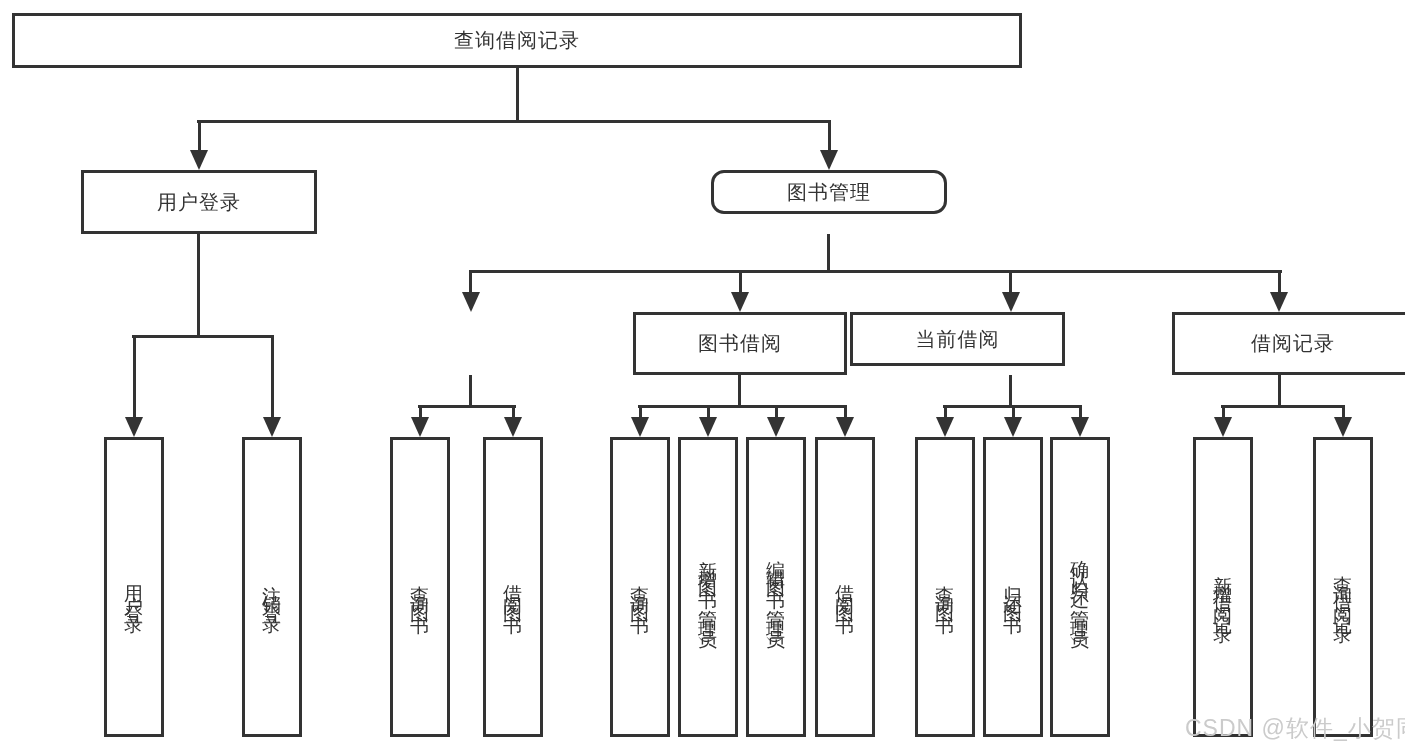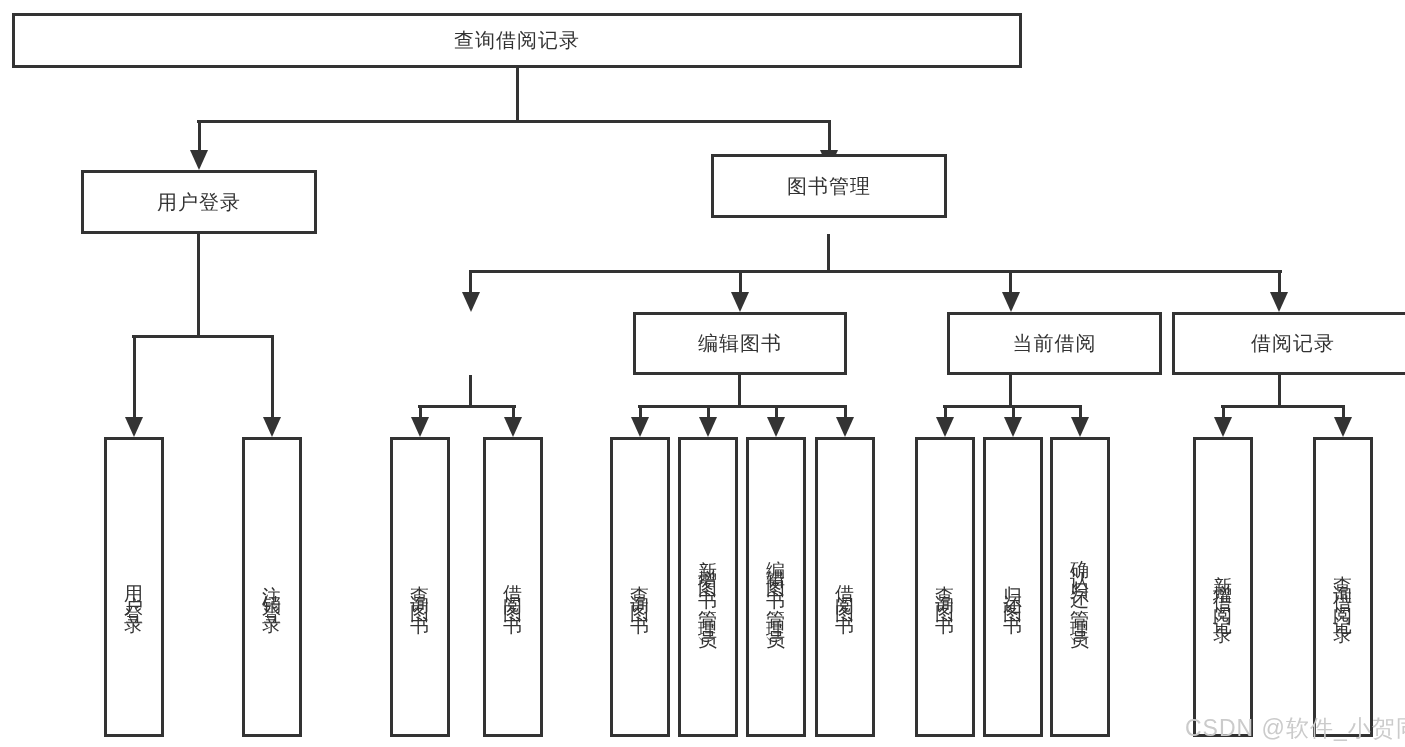--- a/index.html
+++ b/index.html
@@ -64,42 +64,42 @@
   <div class="node" style="left:12px; top:13px; width:1010px; height:55px;">查询借阅记录</div>
 
   <div class="line" style="left:516px; top:68px; width:3px; height:55px;"></div>
   <div class="line" style="left:197px; top:120px; width:634px; height:3px;"></div>
   <div class="line" style="left:198px; top:123px; width:3px; height:28px;"></div>
   <div class="arrow" style="left:190px; top:150px;"></div>
   <div class="line" style="left:828px; top:123px; width:3px; height:28px;"></div>
   <div class="arrow" style="left:820px; top:150px;"></div>
 
   <div class="node" style="left:81px; top:170px; width:236px; height:64px;">用户登录</div>
-  <div class="node" style="left:711px; top:154px; width:236px; height:64px;">图书管理</div>
+  <div class="node" style="left:711px; top:170px; width:236px; height:44px;border-radius:13px;">图书管理</div>
 
   <div class="line" style="left:197px; top:234px; width:3px; height:104px;"></div>
   <div class="line" style="left:132px; top:335px; width:142px; height:3px;"></div>
   <div class="line" style="left:133px; top:338px; width:3px; height:80px;"></div>
   <div class="arrow" style="left:125px; top:417px;"></div>
   <div class="line" style="left:271px; top:338px; width:3px; height:80px;"></div>
   <div class="arrow" style="left:263px; top:417px;"></div>
 
   <div class="line" style="left:827px; top:234px; width:3px; height:38px;"></div>
   <div class="line" style="left:469px; top:270px; width:813px; height:3px;"></div>
   <div class="line" style="left:469px; top:273px; width:3px; height:21px;"></div>
   <div class="arrow" style="left:462px; top:292px;"></div>
   <div class="line" style="left:739px; top:273px; width:3px; height:21px;"></div>
   <div class="arrow" style="left:731px; top:292px;"></div>
   <div class="line" style="left:1009px; top:273px; width:3px; height:21px;"></div>
   <div class="arrow" style="left:1002px; top:292px;"></div>
   <div class="line" style="left:1278px; top:273px; width:3px; height:21px;"></div>
   <div class="arrow" style="left:1270px; top:292px;"></div>
 
-  <div class="node" style="left:633px; top:312px; width:214px; height:63px;">编辑图书</div>
-  <div class="node" style="left:947px; top:312px; width:215px; height:63px;">当前借阅</div>
+  <div class="node" style="left:633px; top:312px; width:214px; height:63px;">图书借阅</div>
+  <div class="node" style="left:850px; top:312px; width:215px; height:54px;">当前借阅</div>
   <div class="node" style="left:1172px; top:312px; width:242px; height:63px;">借阅记录</div>
 
   <div class="line" style="left:469px; top:375px; width:3px; height:32px;"></div>
   <div class="line" style="left:418px; top:405px; width:98px; height:3px;"></div>
   <div class="line" style="left:419px; top:408px; width:3px; height:10px;"></div>
   <div class="arrow" style="left:411px; top:417px;"></div>
   <div class="line" style="left:512px; top:408px; width:3px; height:10px;"></div>
   <div class="arrow" style="left:504px; top:417px;"></div>
 
   <div class="line" style="left:738px; top:375px; width:3px; height:32px;"></div>

